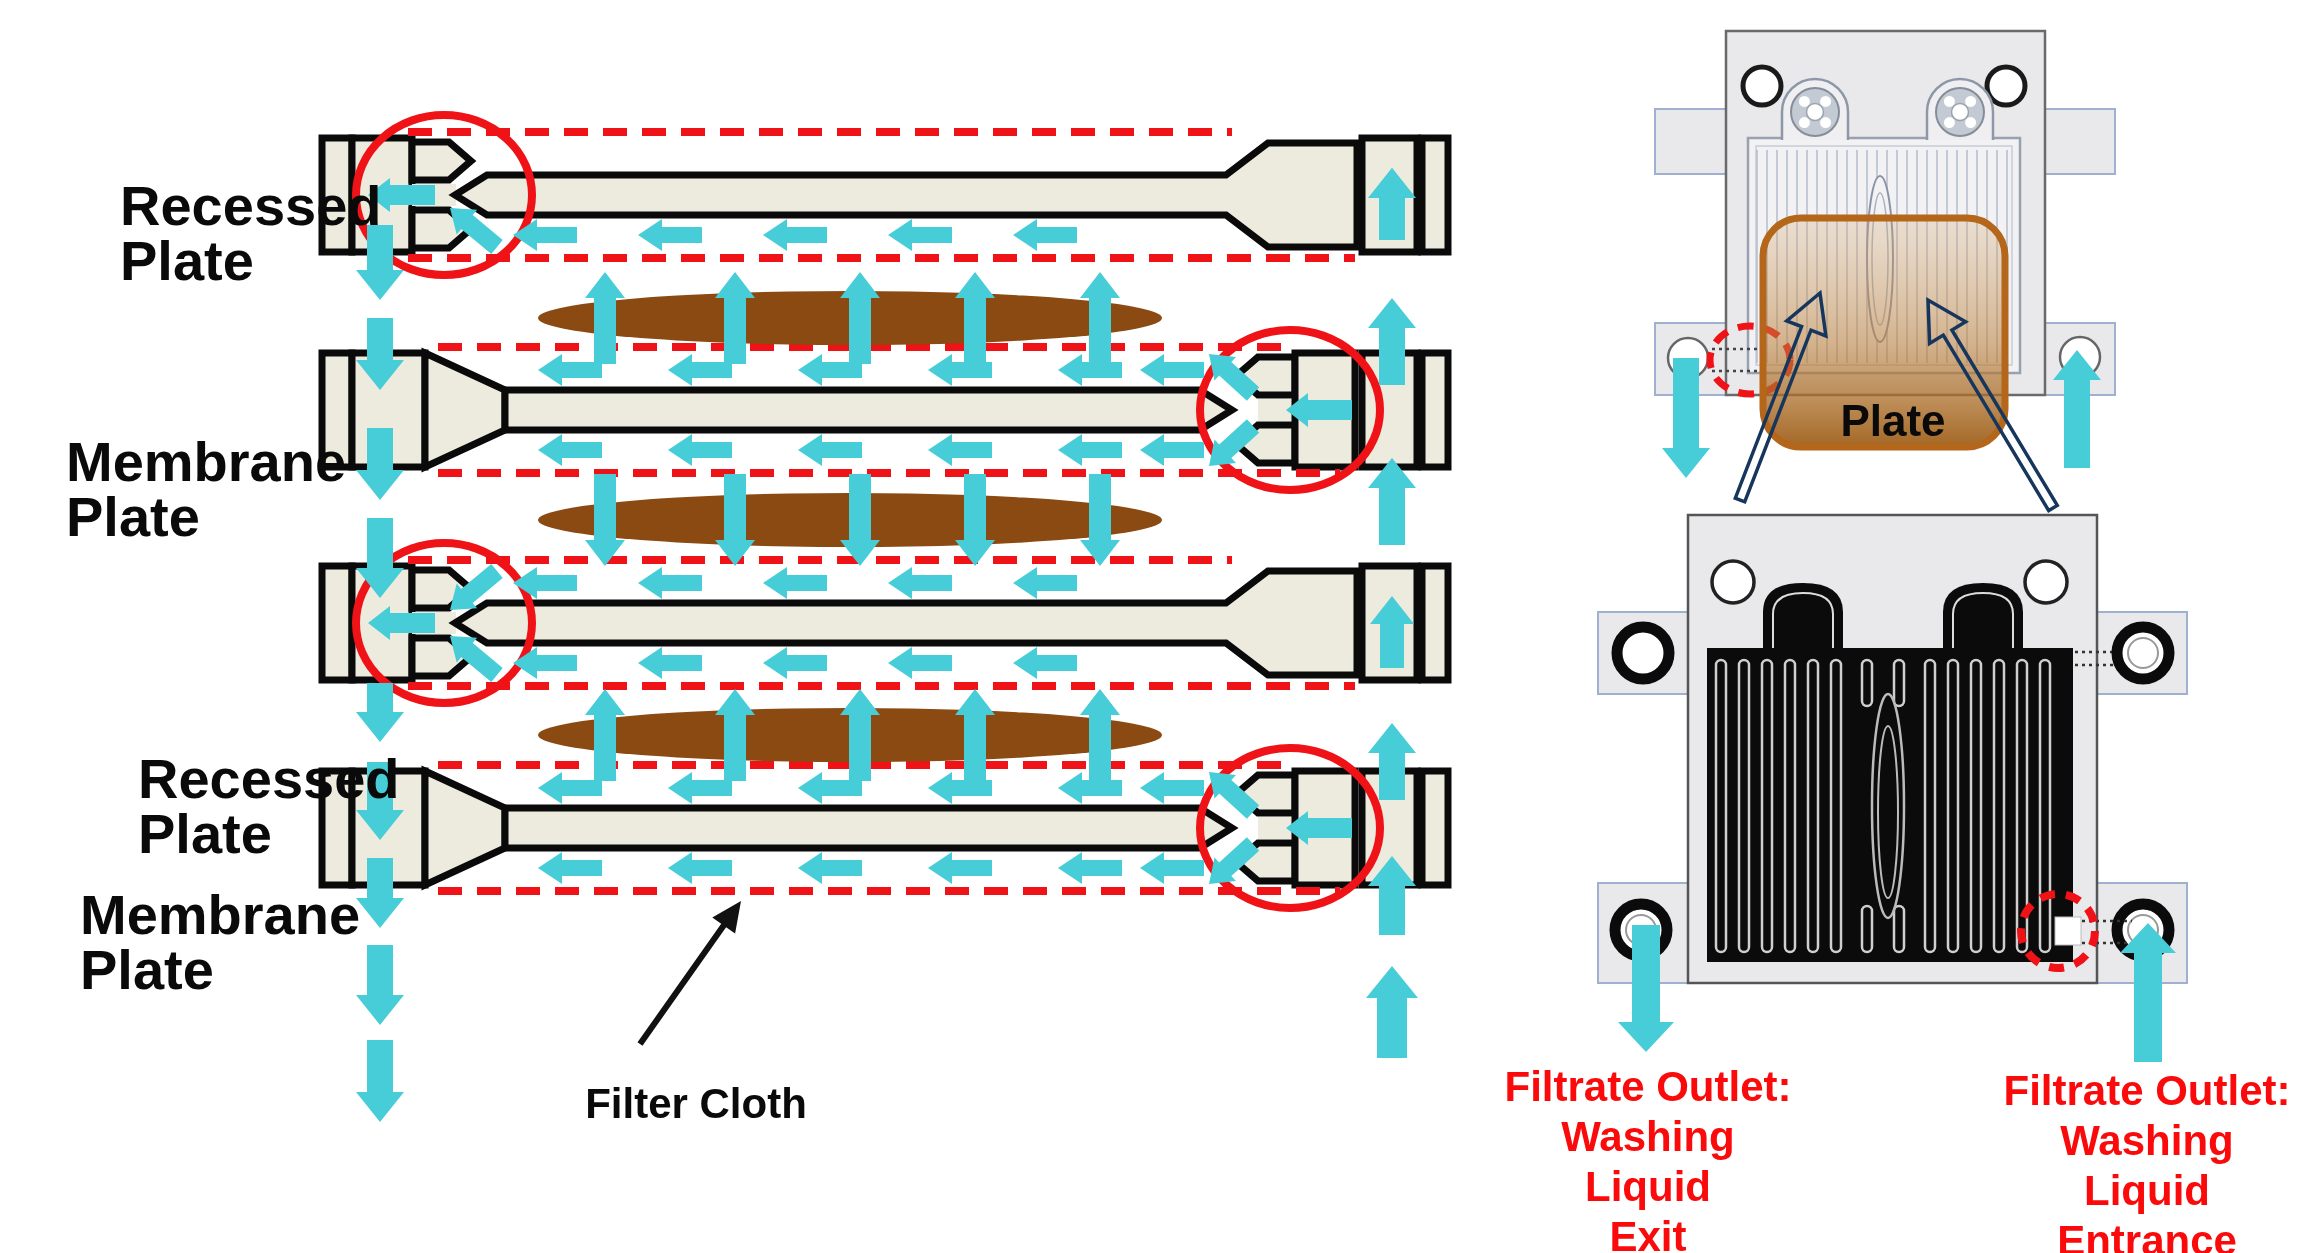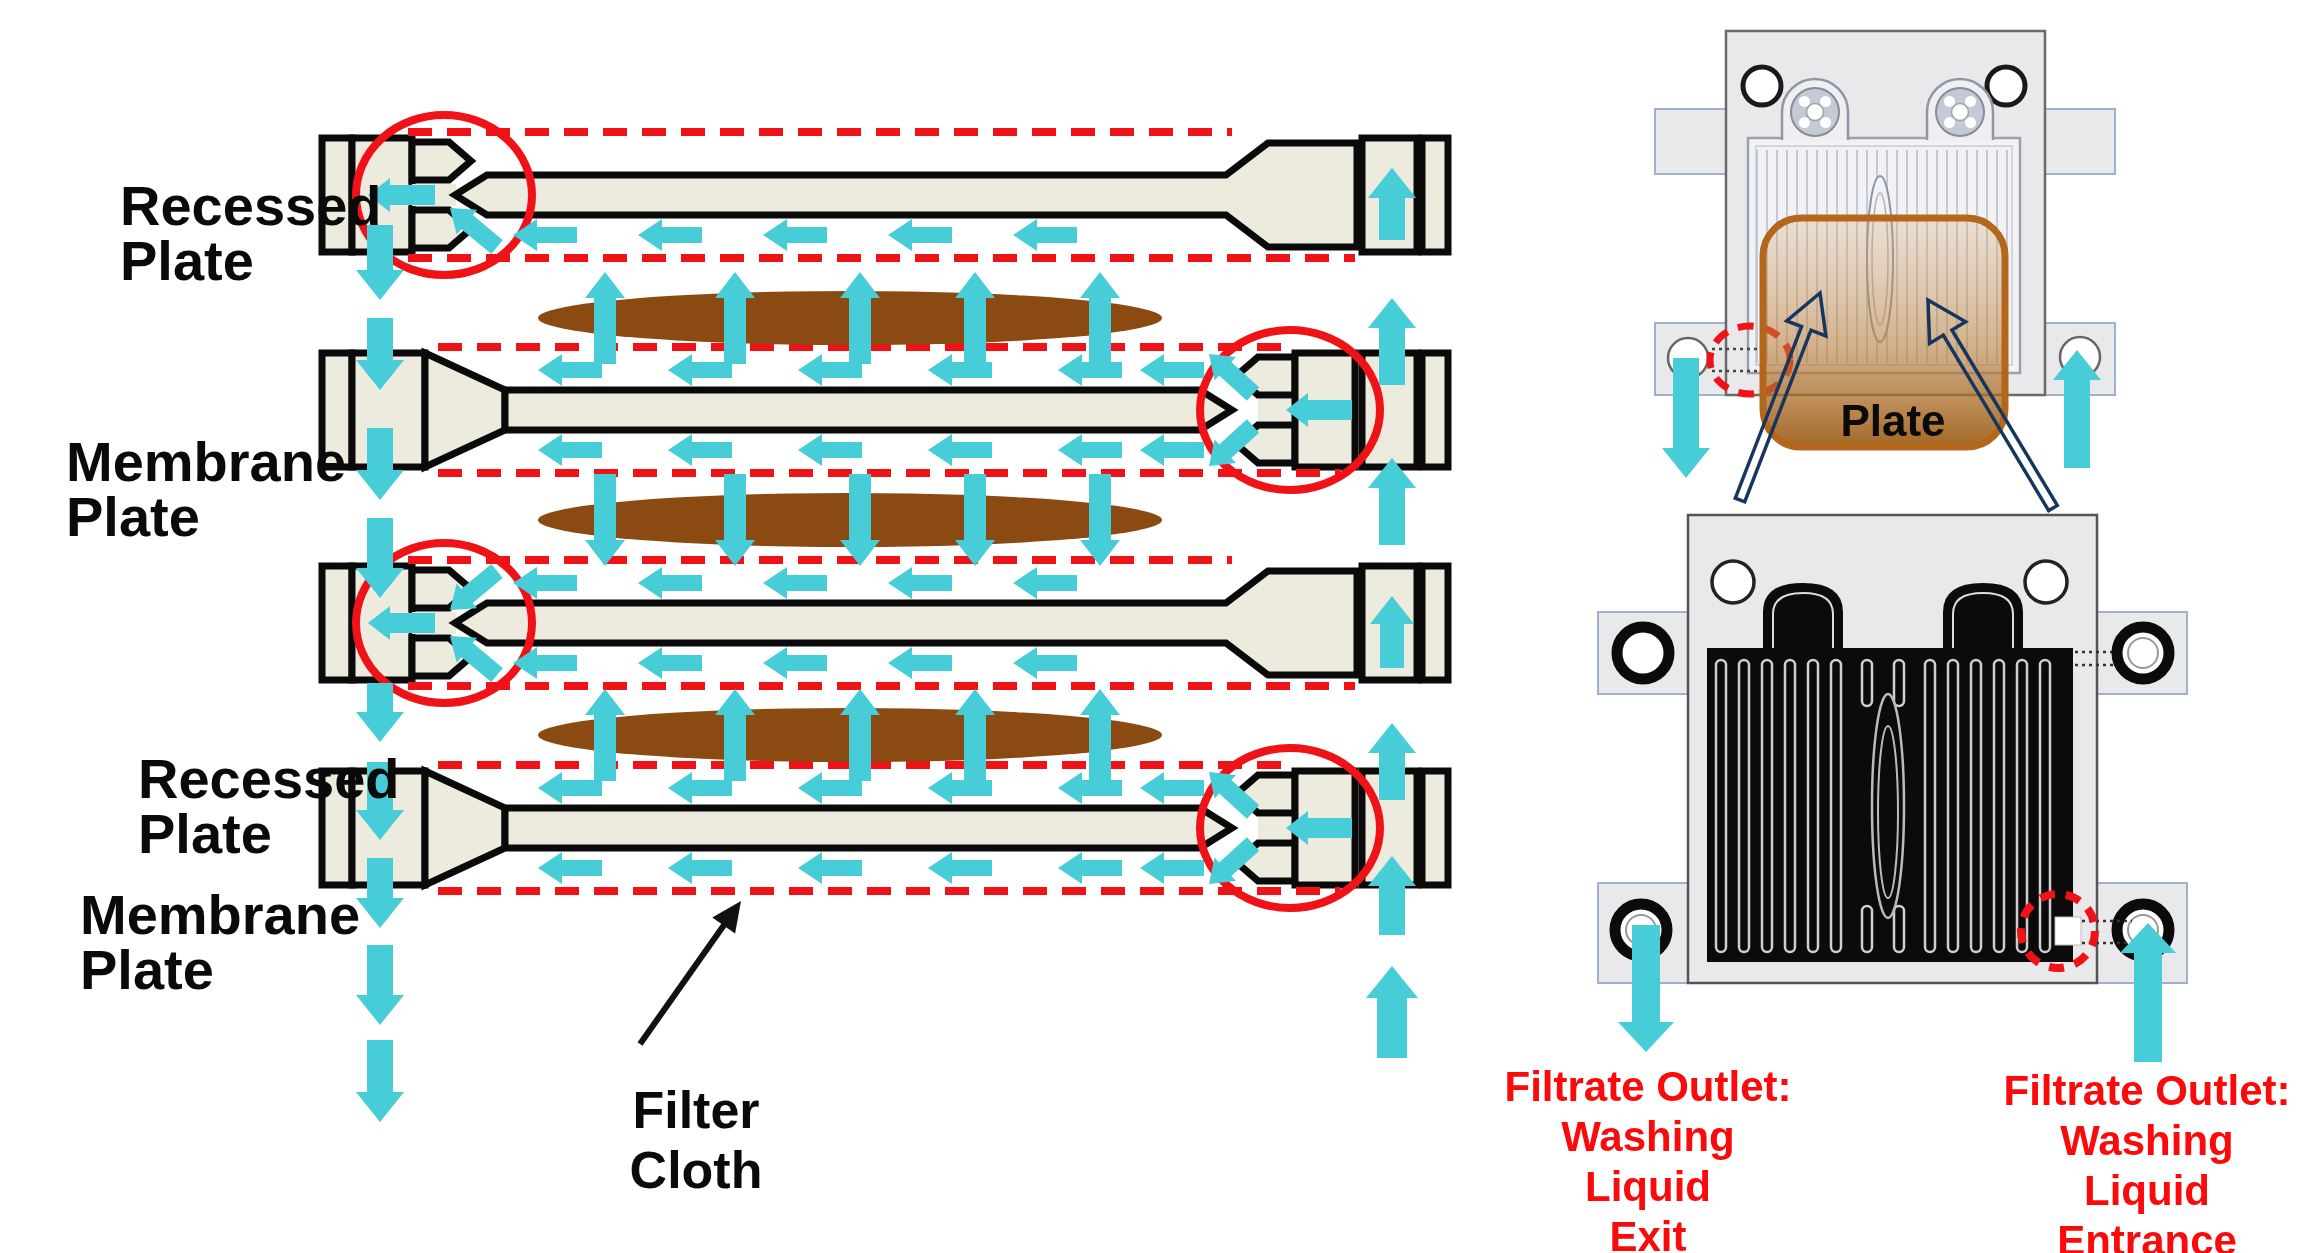--- a/index.html
+++ b/index.html
@@ -1,21 +1,21 @@
 <!DOCTYPE html>
 <html><head>
 <meta charset="utf-8">
 <style>
   html,body{margin:0;padding:0;background:#fff;}
   .stage{position:relative;width:2319px;height:1253px;background:#ffffff;overflow:hidden;
          font-family:"Liberation Sans",sans-serif;}
   .stage svg{position:absolute;left:0;top:0;}
   .lbl{position:absolute;font-weight:bold;white-space:pre-line;color:#0a0a0a;}
   .plate-lbl{font-size:56px;line-height:55px;}
-  .cloth-lbl{font-size:52px;}
+  .cloth-lbl{font-size:42px;}
   .cake-lbl{font-size:44px;width:190px;text-align:center;}
   .outlet-lbl{font-size:42px;line-height:50px;text-align:center;width:310px;}
 </style>
 </head>
 <body>
 
 <div class="stage">
   <svg id="gfx" width="2319" height="1253" viewBox="0 0 2319 1253">
       <g>
         <rect x="322" y="138" width="30" height="114" fill="#EDEADE" stroke="#0A0A0A" stroke-width="7"></rect>

